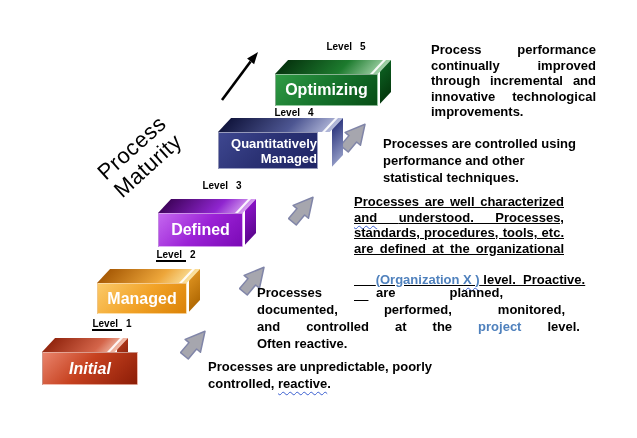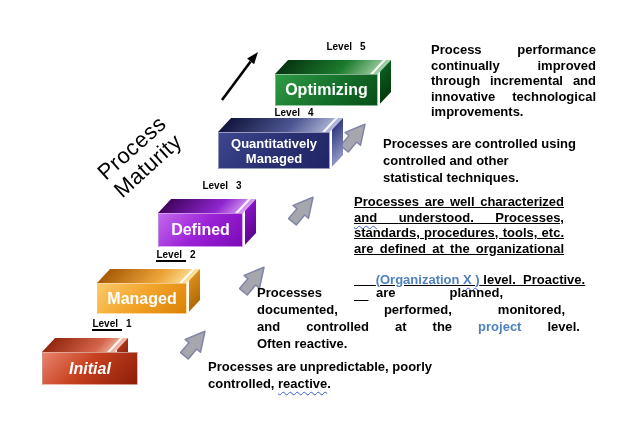--- a/index.html
+++ b/index.html
@@ -128,21 +128,21 @@
     <div class="face face-top" style="width:85px;"></div>
     <div class="face face-right" style="left:85px;height:34px;"></div>
     <div class="face face-front" style="width:85px;height:34px;">
       <span>Defined</span>
     </div>
   </div>
 
   <div class="box3d b4" style="left:218px;top:118px;width:127px;height:53px;">
     <div class="face face-top" style="width:112px;"></div>
     <div class="face face-right" style="left:112px;height:37px;"></div>
-    <div class="face face-front" style="width:112px;height:37px;">
+    <div class="face face-front" style="width:100px;height:37px;text-align:right;">
       <span>Quantitatively Managed</span>
     </div>
   </div>
 
   <div class="box3d b5" style="left:275px;top:60px;width:118px;height:48px;">
     <div class="face face-top" style="width:103px;"></div>
     <div class="face face-right" style="left:103px;height:32px;"></div>
     <div class="face face-front" style="width:103px;height:32px;">
       <span>Optimizing</span>
     </div>
@@ -151,21 +151,21 @@
   <div class="desc lh15" style="left:412px;top:42px;width:184px;">
     <div class="jl">Process performance</div>
     <div class="jl">continually improved</div>
     <div class="jl">through incremental and</div>
     <div class="jl">innovative technological</div>
     <div>improvements.</div>
   </div>
 
   <div class="desc lh17" style="left:383px;top:135px;width:252px;">
     <div>Processes are controlled using</div>
-    <div>controlled and other</div>
+    <div>performance and other</div>
     <div>statistical techniques.</div>
   </div>
 
   <div class="desc lh15" style="left:335px;top:194px;width:229px;text-decoration:underline;">
     <div class="jl">Processes are well characterized</div>
     <div class="jl">
       <span class="wavy">and</span>
       <span>understood. Processes,</span>
     </div>
     <div class="jl">standards, procedures, tools, etc.</div>

